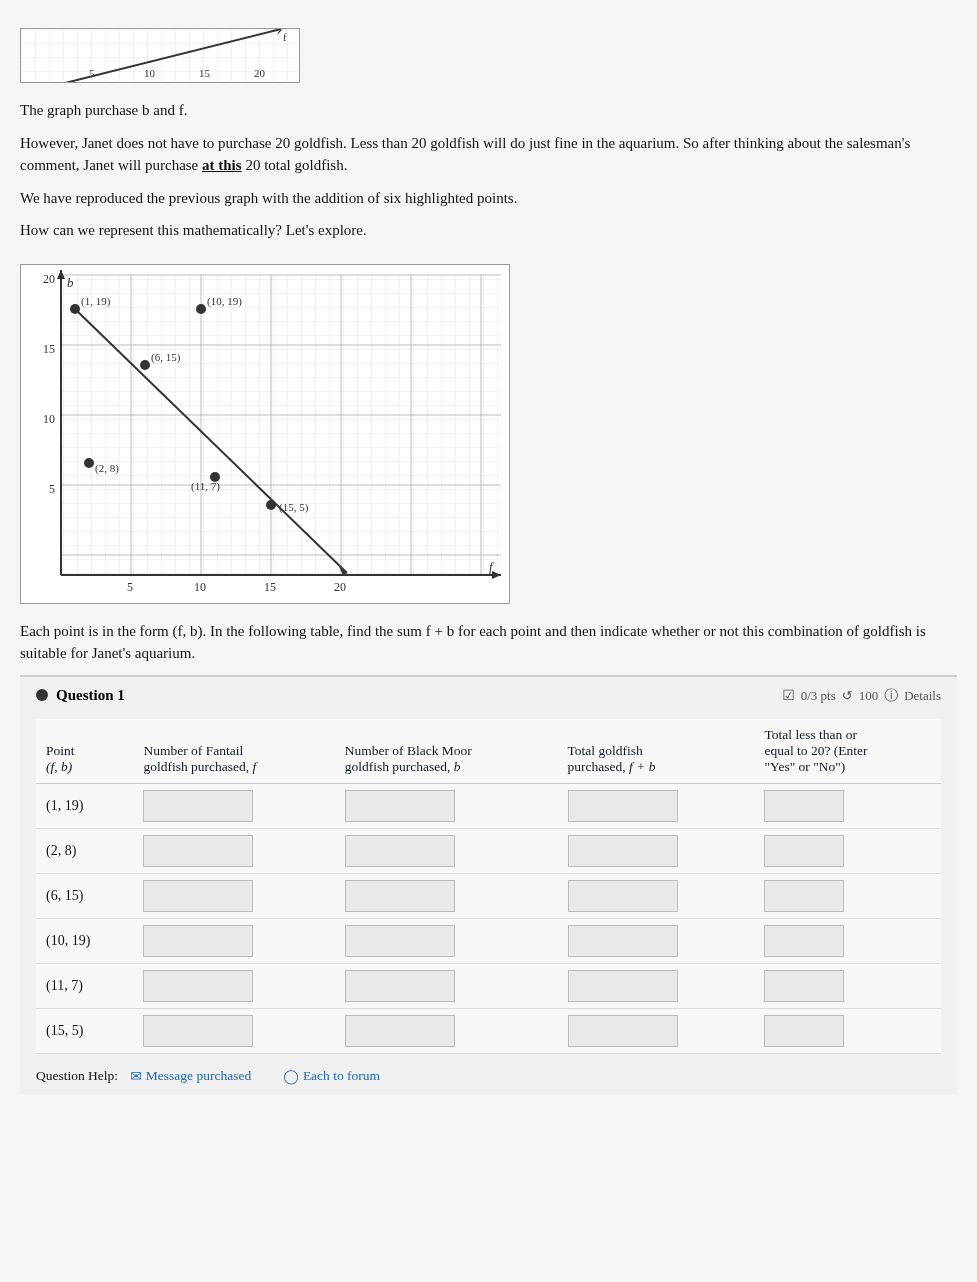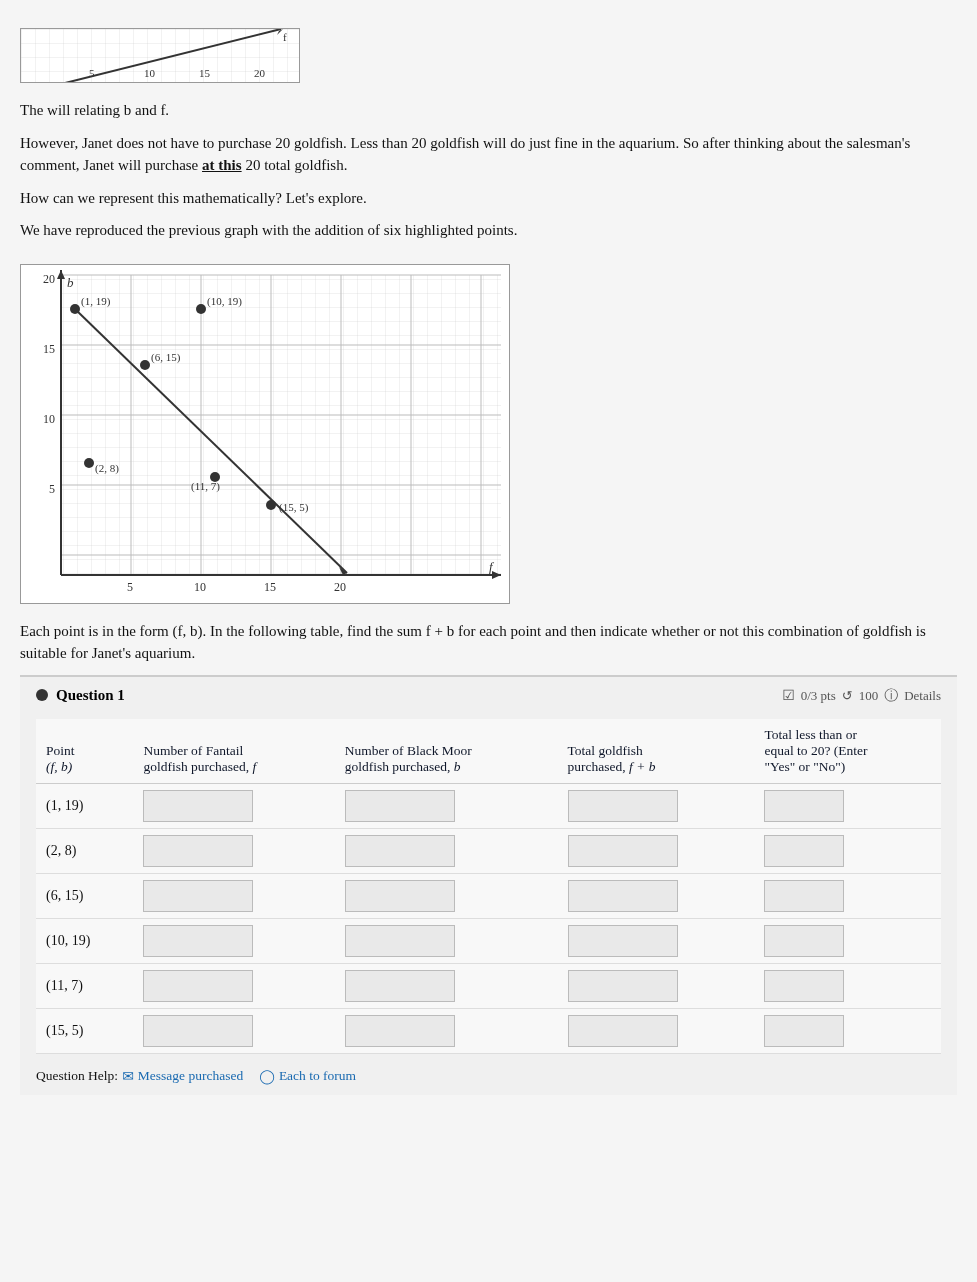--- a/index.html
+++ b/index.html
@@ -101,21 +101,21 @@
     }
     table.answer-table input[type="text"].small {
       width: 80px;
     }
     .question-help {
       margin-top: 14px;
       font-size: 13.5px;
       color: #111;
       display: flex;
       align-items: center;
-      gap: 4px;
+      gap: 12px;
       text-align: center;
     }
     .question-help a {
       color: #1a6ab1;
       text-decoration: none;
       display: flex;
       align-items: center;
       gap: 4px;
     }
     .mail-icon, .forum-icon {
@@ -148,31 +148,31 @@
       <text x="178" y="48" font-size="11" fill="#333">15</text>
       <text x="233" y="48" font-size="11" fill="#333">20</text>
 
       <line x1="40" y1="55" x2="260" y2="0" stroke="#333" stroke-width="2"></line>
 
       <polygon points="262,0 256,6 258,2" fill="#333"></polygon>
       <text x="262" y="12" font-size="11" fill="#333">f</text>
     </svg>
   </div>
 
-  <p class="text-block">The will relating b and f.</p>
+  <p class="text-block">The graph purchase b and f.</p>
 
   <p class="text-block">
     <span>However, Janet does not have to purchase 20 goldfish. Less than 20 goldfish will do just fine in the aquarium. So after thinking about the salesman's comment, Janet will purchase</span>
     <span class="underline">at this</span>
     <span>20 total goldfish.</span>
   </p>
 
+  <p class="text-block">We have reproduced the previous graph with the addition of six highlighted points.</p>
+
   <p class="text-block">How can we represent this mathematically? Let's explore.</p>
-
-  <p class="text-block">We have reproduced the previous graph with the addition of six highlighted points.</p>
 
   
   <div class="graph-container">
     <svg class="graph" width="490" height="340">
       <defs>
         <pattern id="tinyGrid" width="14" height="14" patternUnits="userSpaceOnUse">
           <path d="M 14 0 L 0 0 0 14" fill="none" stroke="#ccc" stroke-width="0.5"></path>
         </pattern>
         <pattern id="majorGrid" width="70" height="70" patternUnits="userSpaceOnUse">
           <rect width="70" height="70" fill="url(#tinyGrid)"></rect>

